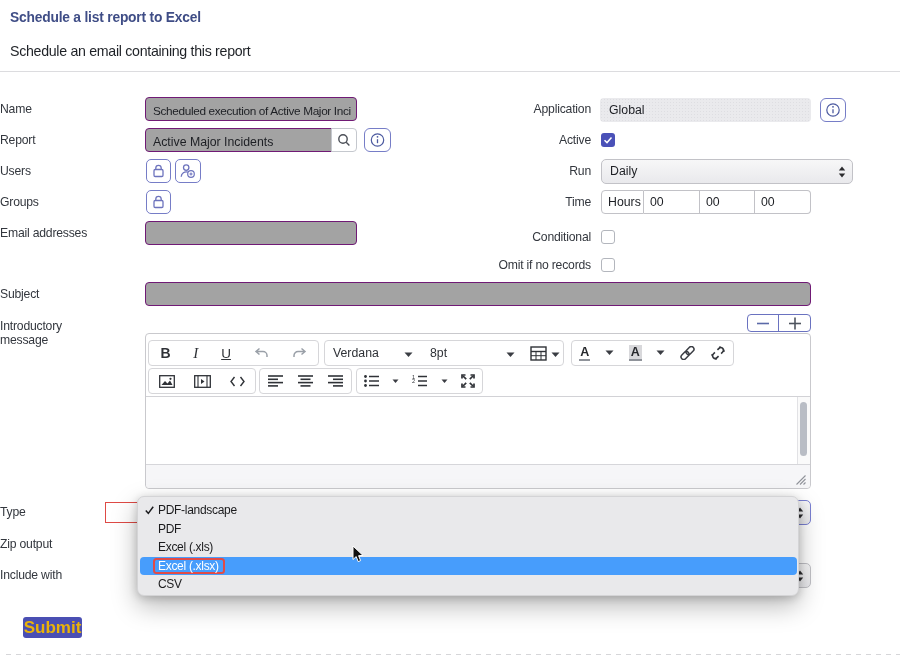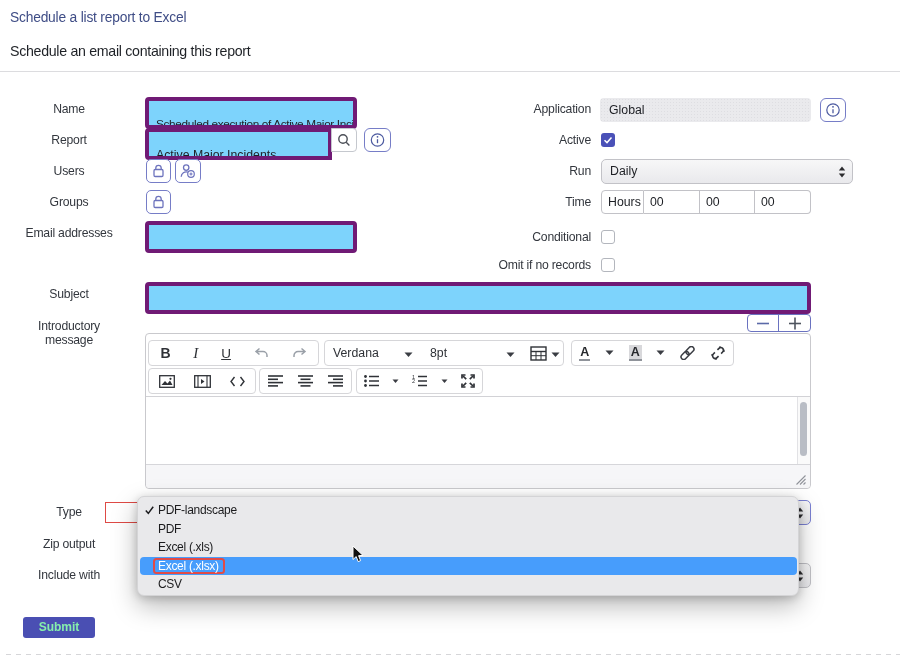--- a/index.html
+++ b/index.html
@@ -1,32 +1,32 @@
 <!DOCTYPE html>
 <html><head>
 <meta charset="utf-8">
 <style>
 *{box-sizing:border-box;margin:0;padding:0}
 html,body{width:900px;height:657px;background:#fff;font-family:"Liberation Sans",sans-serif;overflow:hidden}
 #page{position:relative;width:900px;height:657px}
 .ab{position:absolute}
-.lblL{position:absolute;left:0;width:138px;text-align:center;font-size:12.2px;letter-spacing:-0.2px;color:#33373e;height:24px;line-height:24px}
+.lblL{position:absolute;left:0;width:138px;text-align:left;font-size:12.2px;letter-spacing:-0.2px;color:#33373e;height:24px;line-height:24px}
 .lblR{position:absolute;left:300px;width:291px;text-align:right;font-size:12.2px;letter-spacing:-0.2px;color:#33373e;height:24px;line-height:24px}
-.inp{position:absolute;border:4px solid #701a75;border-radius:4px;background:#7dd3fc;font-size:12.3px;color:#1d1f24;line-height:22px;padding:12px 7px;white-space:nowrap;overflow:hidden}
+.inp{position:absolute;border:1px solid #701a75;border-radius:4px;background:#a3a3a3;font-size:12.3px;color:#1d1f24;line-height:22px;padding:2px 7px;white-space:nowrap;overflow:hidden}
 .btnp{position:absolute;border:1px solid #767dc7;border-radius:5px;background:#fff}
 .cb{position:absolute;width:14px;height:14px;border:1px solid #b3b6bd;border-radius:3px;background:#fff}
 .sel{position:absolute;border:1px solid #c2c2c7;border-radius:5px;background:linear-gradient(#f7f7f8,#e9e9ec);font-size:12.3px;color:#1d1f24;line-height:23px;padding:0 8px}
 .tbgrp{position:absolute;border:1px solid #d6d6d9;border-radius:4px;background:#fff;height:26px;display:flex;align-items:center;justify-content:space-around}
 svg{display:block}
 </style>
 </head>
 <body>
 <div id="page">
 
-  <div class="ab" style="left:10px;top:10px;font-size:13.8px;letter-spacing:-0.2px;font-weight:normal;color:#3f4d86">Schedule a list report to Excel</div>
+  <div class="ab" style="left:10px;top:10px;font-size:13.8px;letter-spacing:-0.2px;font-weight:bold;color:#3f4d86">Schedule a list report to Excel</div>
   <div class="ab" style="left:10px;top:43px;font-size:14.2px;letter-spacing:-0.3px;font-weight:normal;color:#1e2126">Schedule an email containing this report</div>
   <div class="ab" style="left:0;top:71px;width:900px;height:0;border-top:1px solid #dcdcdf"></div>
 
   <div class="lblL" style="top:97px">Name</div>
   <div class="lblL" style="top:128px">Report</div>
   <div class="lblL" style="top:159px">Users</div>
   <div class="lblL" style="top:190px">Groups</div>
   <div class="lblL" style="top:221px">Email addresses</div>
   <div class="lblL" style="top:282px">Subject</div>
   <div class="lblL" style="top:320px;line-height:13.5px;height:28px">Introductory<br>message</div>
@@ -329,16 +329,16 @@
     </div>
     <div style="position:relative;height:18.5px;line-height:18.5px">
         <span style="position:absolute;left:20px">CSV</span>
       </div>
   </div>
 
   <svg class="ab" style="left:352px;top:545px" width="12" height="18" viewBox="0 0 12 18">
       <path d="M1 1 L1 14.5 L4.2 11.6 L6.2 16.6 L8.6 15.6 L6.6 10.7 L11 10.4 Z" fill="#111" stroke="#fff" stroke-width="1"></path>
     </svg>
 
-  <div class="ab" style="left:23px;top:617px;width:72px;height:21px;background:#4a4fb3;border-radius:3px;color:#86efac;font-size:12px;font-weight:bold;text-align:center;line-height:21px">Submit</div>
+  <div class="ab" style="left:23px;top:617px;width:59px;height:21px;background:#4a4fb3;border-radius:3px;color:#eab308;font-size:17px;font-weight:bold;text-align:center;line-height:21px">Submit</div>
 
   <div class="ab" style="left:6px;top:654px;width:894px;height:1px;background:repeating-linear-gradient(90deg,#d6d6d9 0 5px,transparent 5px 10px)"></div>
 </div>
 
 </body></html>

